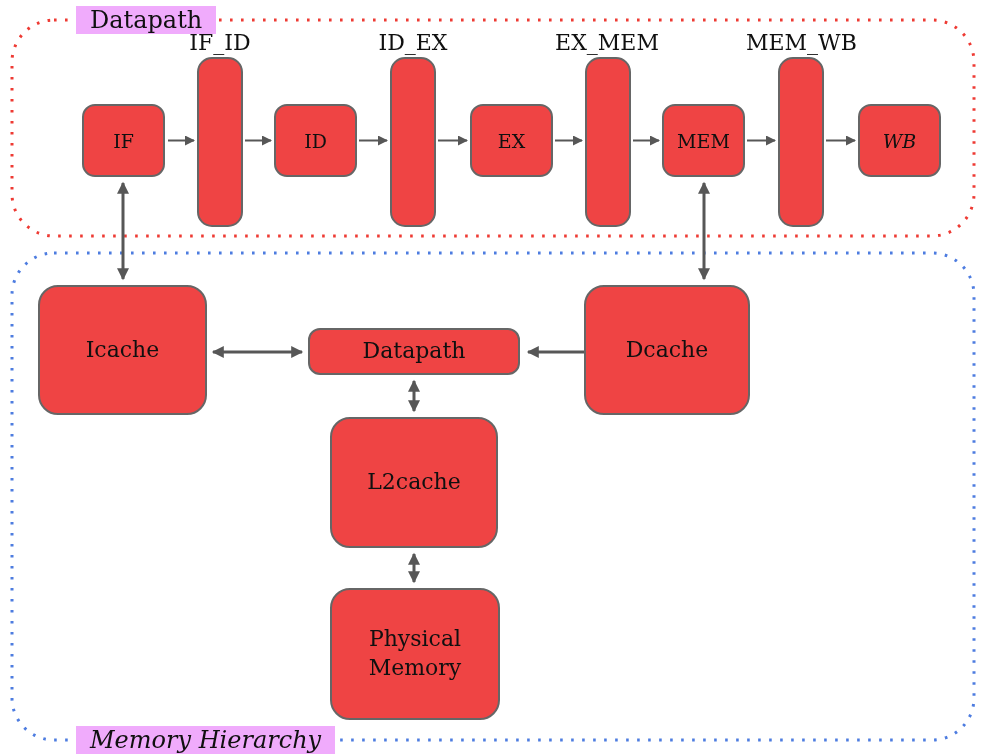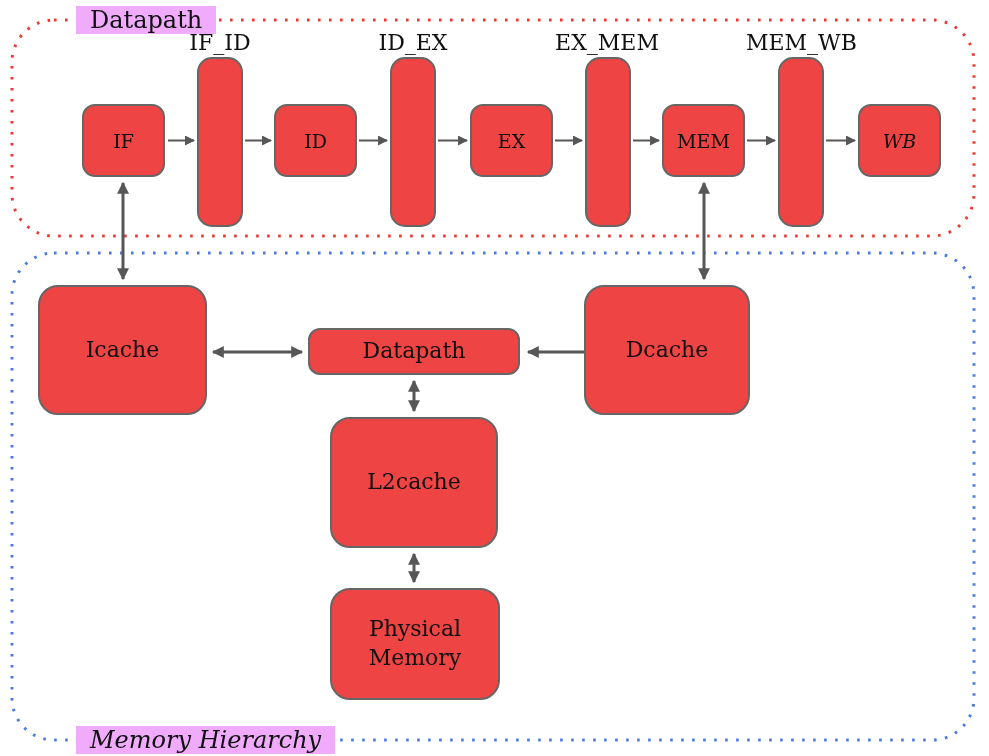--- a/index.html
+++ b/index.html
@@ -141,17 +141,17 @@
   </div>
   <div class="node mem-box" style="left:308px; top:328px; width:212px; height:47px; border-radius:12px;">
     <span>Datapath</span>
   </div>
   <div class="node mem-box" style="left:584px; top:285px; width:166px; height:130px;">
     <span>Dcache</span>
   </div>
   <div class="node mem-box" style="left:330px; top:417px; width:168px; height:131px;text-align:center;">
     <span>L2cache</span>
   </div>
-  <div class="node mem-box" style="left:330px; top:588px; width:170px; height:112px;">
+  <div class="node mem-box" style="left:330px; top:588px; width:170px; height:132px;">
     <span>Physical Memory</span>
   </div>
 
 </div>
 
 </body></html>

